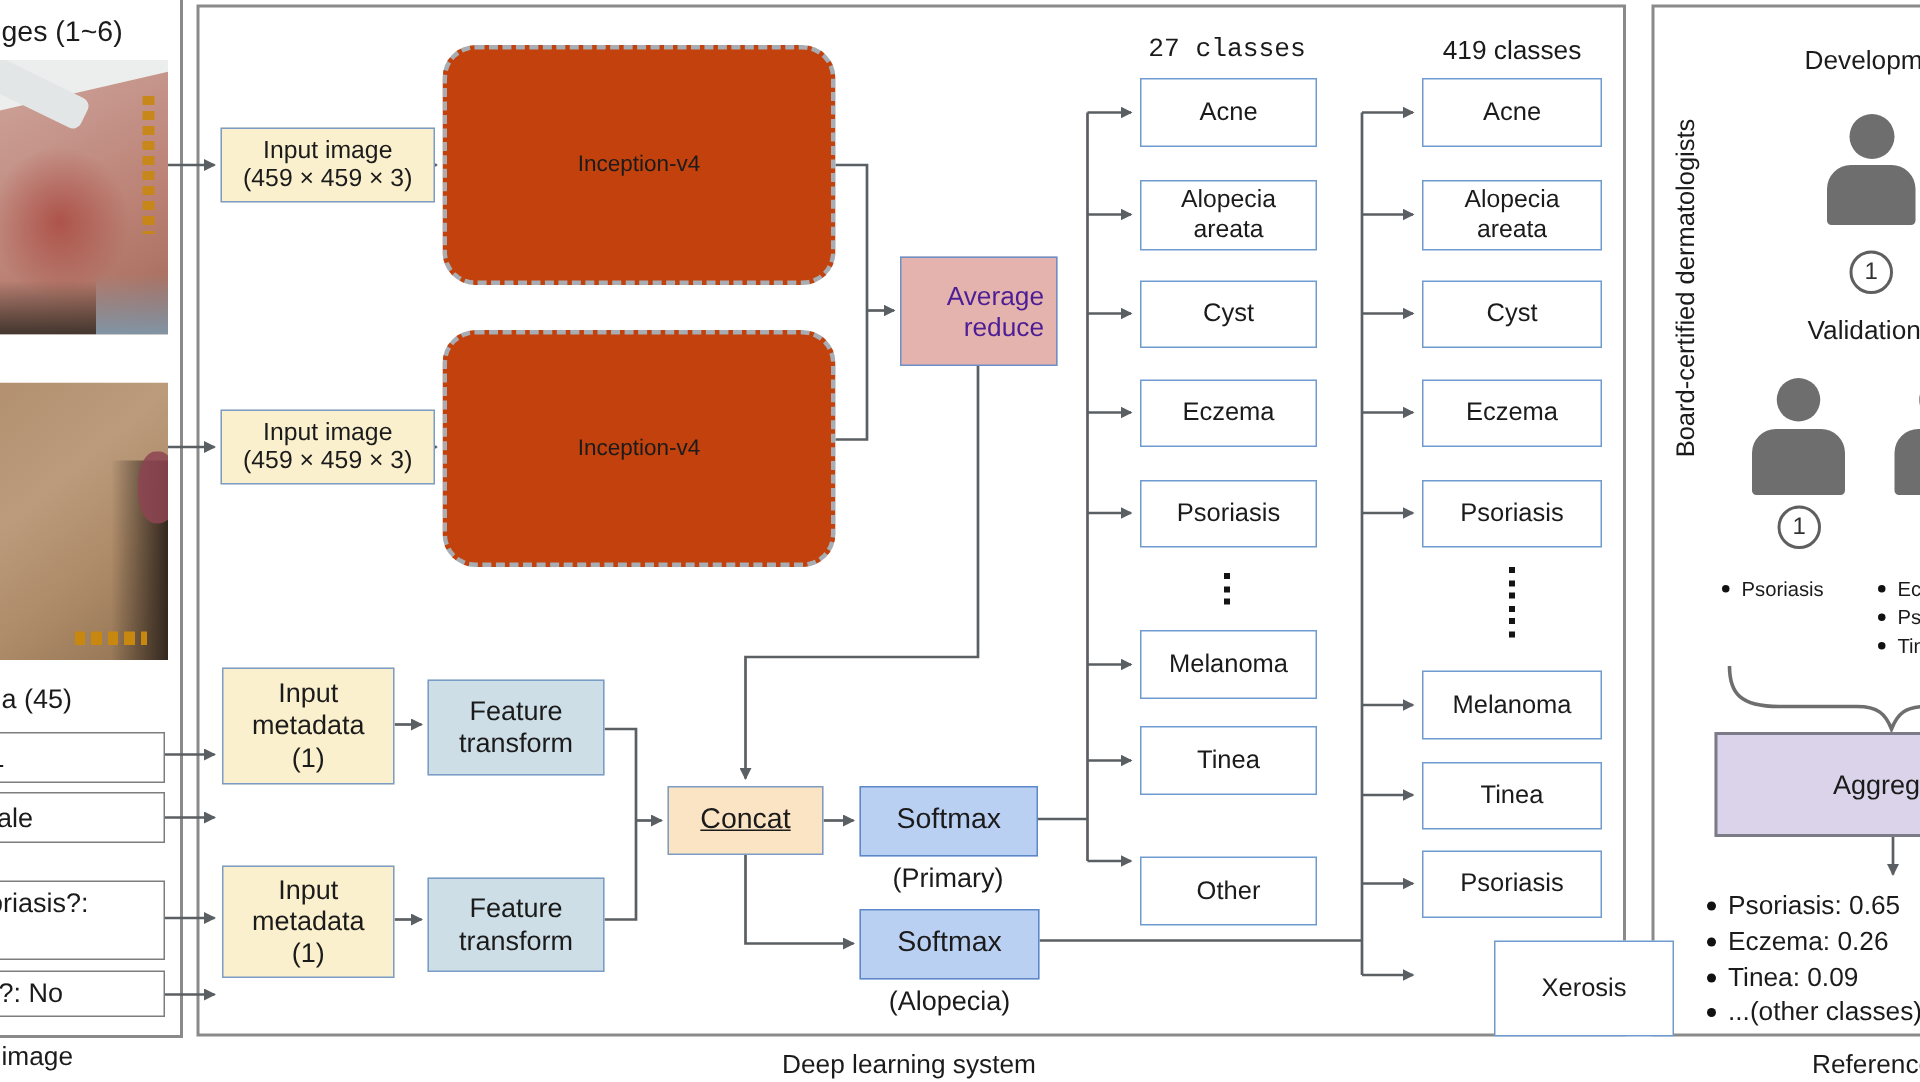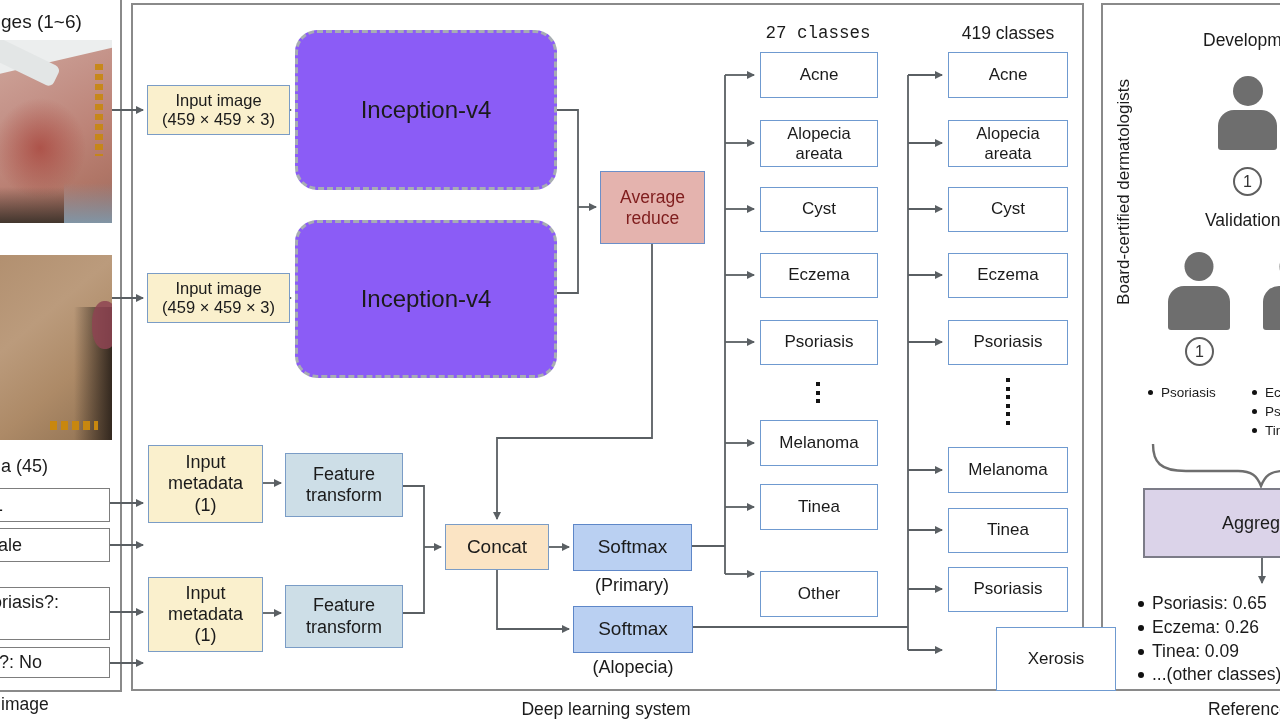--- a/index.html
+++ b/index.html
@@ -6,22 +6,22 @@
   body{
     width:1280px;height:721px;overflow:hidden;position:relative;
     background:#ffffff;font-family:"Liberation Sans",sans-serif;color:#1b1b1b;
     -webkit-font-smoothing:antialiased;
   }
   .panel{position:absolute;border:2px solid #8a8a8a;background:transparent;z-index:0;}
   svg.wires{position:absolute;left:0;top:0;z-index:1;pointer-events:none;}
   .node{position:absolute;z-index:2;display:flex;align-items:center;justify-content:center;
         text-align:center;line-height:1.18;box-sizing:border-box;}
   .ybox{background:#faf0cd;border:1.6px solid #7a9cc6;}
-  .blue-dash{background:#8b5cf6;border:3px dashed #a7adb3;border-radius:22px;font-size:24px;}
-  .pink{background:#e4b3ae;border:1.6px solid #6b8fc9;color:#7f1d1d;}
+  .blue-dash{background:#c2410c;border:3px dashed #a7adb3;border-radius:22px;font-size:15px;}
+  .pink{background:#e4b3ae;border:1.6px solid #6b8fc9;color:#4c1d95;text-align:right;}
   .steel{background:#cddee7;border:1.6px solid #7a9cc6;}
   .peach{background:#fbe4c4;border:1.6px solid #7a9cc6;}
   .bluebox{background:#bad0f2;border:1.6px solid #5e87c8;}
   .cls{background:#ffffff;border:1.6px solid #6f9ad0;font-size:17px;}
   .fieldbox{position:absolute;z-index:2;background:#fff;border:1.8px solid #7d7d7d;
             box-sizing:border-box;display:flex;align-items:center;padding-left:2px;font-size:18px;}
   .lbl{position:absolute;z-index:2;white-space:nowrap;}
   .caption{position:absolute;z-index:2;font-size:17.5px;white-space:nowrap;}
   .vdots{position:absolute;z-index:2;display:flex;flex-direction:column;gap:4.5px;align-items:center;}
   .vdots i{width:4px;height:4px;background:#141414;display:block;}
@@ -162,21 +162,21 @@
 <div class="node blue-dash" style="left:295px;top:220px;width:262px;height:158px;">Inception-v4</div>
 
 <div class="node pink" style="left:600px;top:171px;width:105px;height:73px;font-size:17.5px;padding:0 8px;">Average reduce</div>
 
 <div class="node ybox" style="left:148px;top:445px;width:115px;height:78px;font-size:18px;padding:0 6px;">Input metadata (1)</div>
 <div class="node ybox" style="left:148px;top:577px;width:115px;height:75px;font-size:18px;padding:0 6px;">Input metadata (1)</div>
 
 <div class="node steel" style="left:285px;top:453px;width:118px;height:64px;font-size:18px;padding:0 10px;">Feature transform</div>
 <div class="node steel" style="left:285px;top:585px;width:118px;height:63px;font-size:18px;padding:0 10px;">Feature transform</div>
 
-<div class="node peach" style="left:445px;top:524px;width:104px;height:46px;font-size:19px;">Concat</div>
+<div class="node peach" style="left:445px;top:524px;width:104px;height:46px;font-size:19px;text-decoration:underline;">Concat</div>
 
 <div class="node bluebox" style="left:573px;top:524px;width:119px;height:47px;font-size:19px;">Softmax</div>
 <div class="lbl" style="left:632px;top:575px;transform:translateX(-50%);font-size:18px;">(Primary)</div>
 
 <div class="node bluebox" style="left:573px;top:606px;width:120px;height:47px;font-size:19px;">Softmax</div>
 <div class="lbl" style="left:633px;top:657px;transform:translateX(-50%);font-size:18px;">(Alopecia)</div>
 
 <div class="lbl" style="left:818px;top:23px;transform:translateX(-50%);font-size:17.5px;font-family:Liberation Mono, monospace;">27 classes</div>
 <div class="node cls" style="left:760px;top:52px;width:118px;height:46px;">Acne</div>
 <div class="node cls" style="left:760px;top:120px;width:118px;height:47px;font-size:16.5px;padding:0 12px;">Alopecia areata</div>

